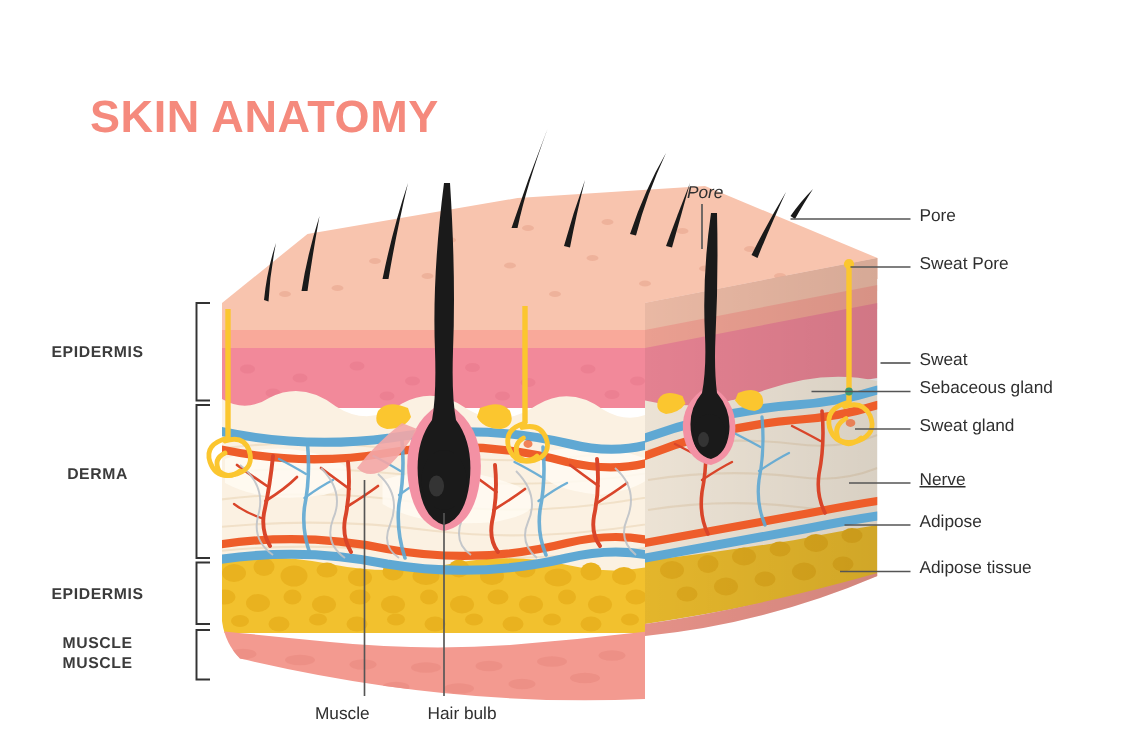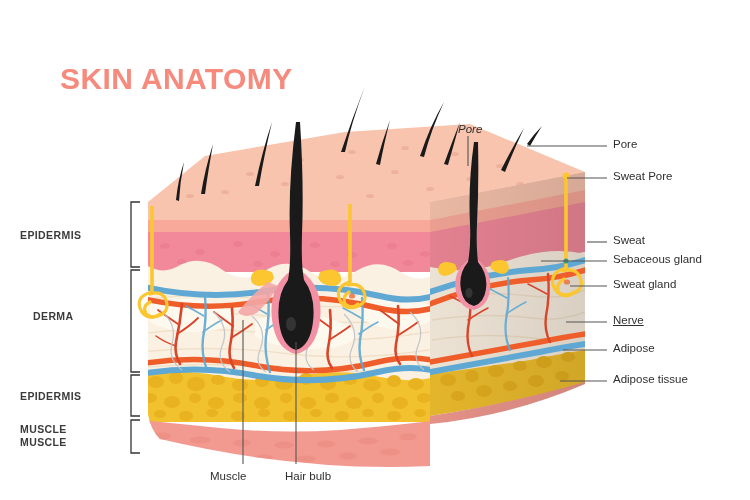--- a/index.html
+++ b/index.html
@@ -3,21 +3,21 @@
 <meta charset="utf-8">
 <style>
   html,body{margin:0;padding:0;background:#ffffff;}
   body{width:750px;height:500px;overflow:hidden;
        font-family:"Liberation Sans","DejaVu Sans",sans-serif;}
   #stage{position:relative;width:750px;height:500px;background:#fff;margin-top:24px;}
   #svgroot{position:absolute;left:0;top:0;}
   .ttl{position:absolute;left:60px;top:38px;font-size:30px;font-weight:bold;
        letter-spacing:.4px;color:#F58A7D;white-space:nowrap;}
   .lyr{position:absolute;font-size:10.5px;font-weight:bold;color:#3b3b3b;
-       letter-spacing:.4px;text-align:left;width:90px;line-height:13px;}
+       letter-spacing:.4px;text-align:center;width:90px;line-height:13px;}
   .rlab{position:absolute;font-size:11.5px;color:#2f2f2f;white-space:nowrap;}
   .blab{position:absolute;font-size:11.5px;color:#2f2f2f;white-space:nowrap;}
   .plab{position:absolute;font-size:11.5px;color:#2f2f2f;white-space:nowrap;}
 </style>
 </head>
 <body>
 
 <div id="stage">
 
   <svg id="svgroot" width="750" height="500" viewBox="0 0 750 500">
@@ -351,21 +351,21 @@
       <path d="M140,178 L131,178 L131,243 L140,243"></path>
       <path d="M140,246 L131,246 L131,348 L140,348"></path>
       <path d="M140,351 L131,351 L131,392 L140,392"></path>
       <path d="M140,396 L131,396 L131,429 L140,429"></path>
     </g>
   </svg>
 
   <div class="ttl">SKIN ANATOMY</div>
 
   <div class="lyr" style="left:20px;top:205px;">EPIDERMIS</div>
-  <div class="lyr" style="left:33px;top:286px;">DERMA</div>
+  <div class="lyr" style="left:20px;top:286px;">DERMA</div>
   <div class="lyr" style="left:20px;top:366px;">EPIDERMIS</div>
   <div class="lyr" style="left:20px;top:399px;">MUSCLE</div>
   <div class="lyr" style="left:20px;top:412px;">MUSCLE</div>
 
   <div class="rlab" style="left:613px;top:114px;">Pore</div>
   <div class="rlab" style="left:613px;top:146px;">Sweat Pore</div>
   <div class="rlab" style="left:613px;top:210px;">Sweat</div>
   <div class="rlab" style="left:613px;top:229px;">Sebaceous gland</div>
   <div class="rlab" style="left:613px;top:254px;">Sweat gland</div>
   <div class="rlab" style="left:613px;top:290px;text-decoration:underline;">Nerve</div>

